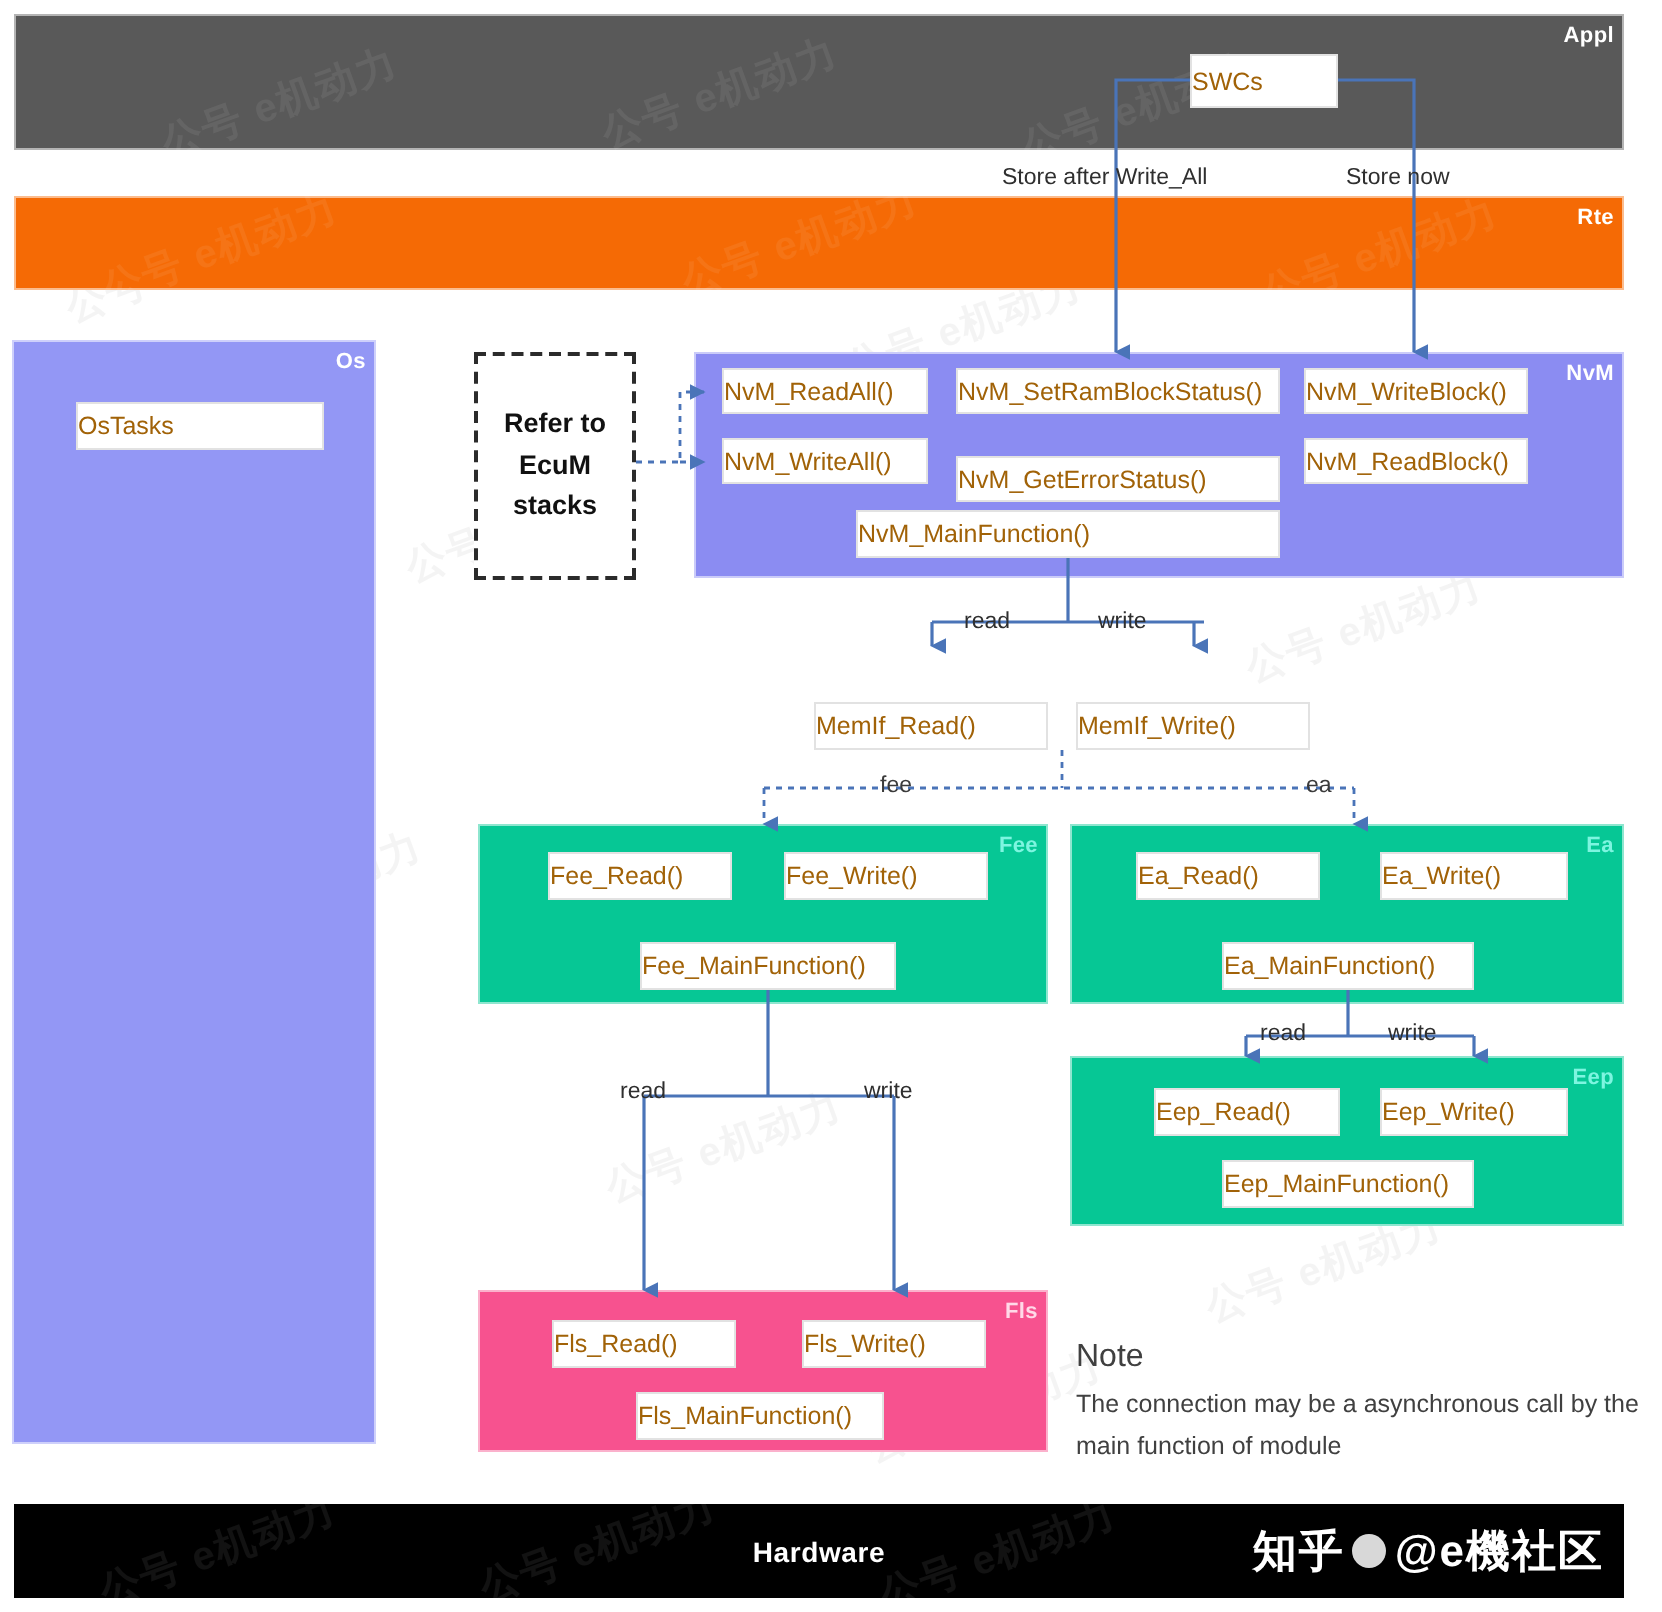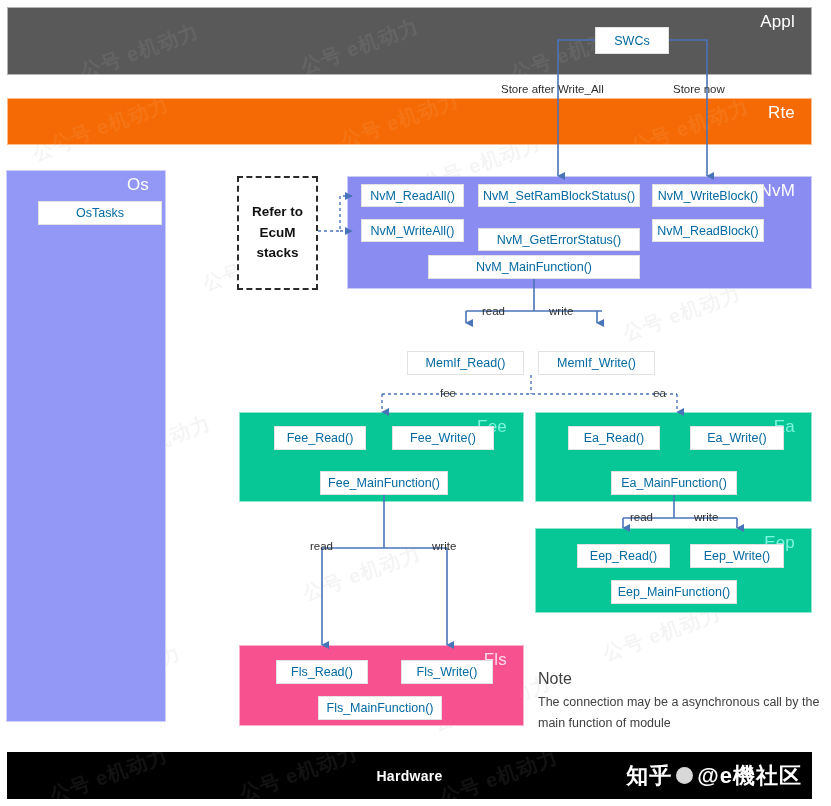--- a/index.html
+++ b/index.html
@@ -26,45 +26,45 @@
   .wm.light{color:rgba(255,255,255,0.07);}
 
   
   .band{
     position:absolute;
     box-sizing:border-box;
     border:1px solid rgba(255,255,255,.55);
   }
   .band-label{
     position:absolute;
-    right:16px;top:4px;
-    font-size:17px;font-weight:normal;
+    right:4px;top:4px;
+    font-size:11px;font-weight:bold;
     letter-spacing:.2px;
   }
   .appl{background:#595959;}
   .rte{background:#f56a05;}
   .nvm{background:#8b8cf2;}
   .os{background:#9397f5;}
   .memif,.fee,.ea,.eep{background:#06c795;}
   .fls{background:#f7528f;}
   .hardware{background:#000000;border:none;}
 
   .lbl-white{color:#ffffff;}
   .lbl-cyan{color:#7ef5e0;}
   .lbl-pink{color:#ffd9e8;}
 
   
   .chip{
     position:absolute;
     box-sizing:border-box;
     background:#ffffff;
     border:1px solid #e2e2e2;
-    color:#0369a1;
+    color:#a16207;
     font-size:12.5px;
-    display:flex;align-items:center;justify-content:center;
+    display:flex;align-items:center;justify-content:flex-start;
     text-align:center;
     white-space:nowrap;
     z-index:6;
   }
 
   
   .dashed-box{
     position:absolute;
     box-sizing:border-box;
     border:2px dashed #2b2b2b;
@@ -145,21 +145,21 @@
     <span>SWCs</span>
   </div>
 
   <div class="band rte" style="left:7px;top:98px;width:805px;height:47px;">
     <div class="wm light" style="left:40px;top:12px;">公号 e机动力</div>
     <div class="wm light" style="left:330px;top:8px;">公号 e机动力</div>
     <div class="wm light" style="left:620px;top:14px;">公号 e机动力</div>
     <div class="band-label lbl-white">Rte</div>
   </div>
 
-  <div class="band os" style="left:6px;top:170px;width:160px;height:552px;">
+  <div class="band os" style="left:6px;top:170px;width:182px;height:552px;">
     <div class="band-label lbl-white">Os</div>
   </div>
   <div class="chip" style="left:38px;top:201px;width:124px;height:24px;">
     <span>OsTasks</span>
   </div>
 
   <div class="dashed-box" style="left:237px;top:176px;width:81px;height:114px;">
     <div class="txt">
       <div>Refer to</div>
       <div>EcuM</div>

